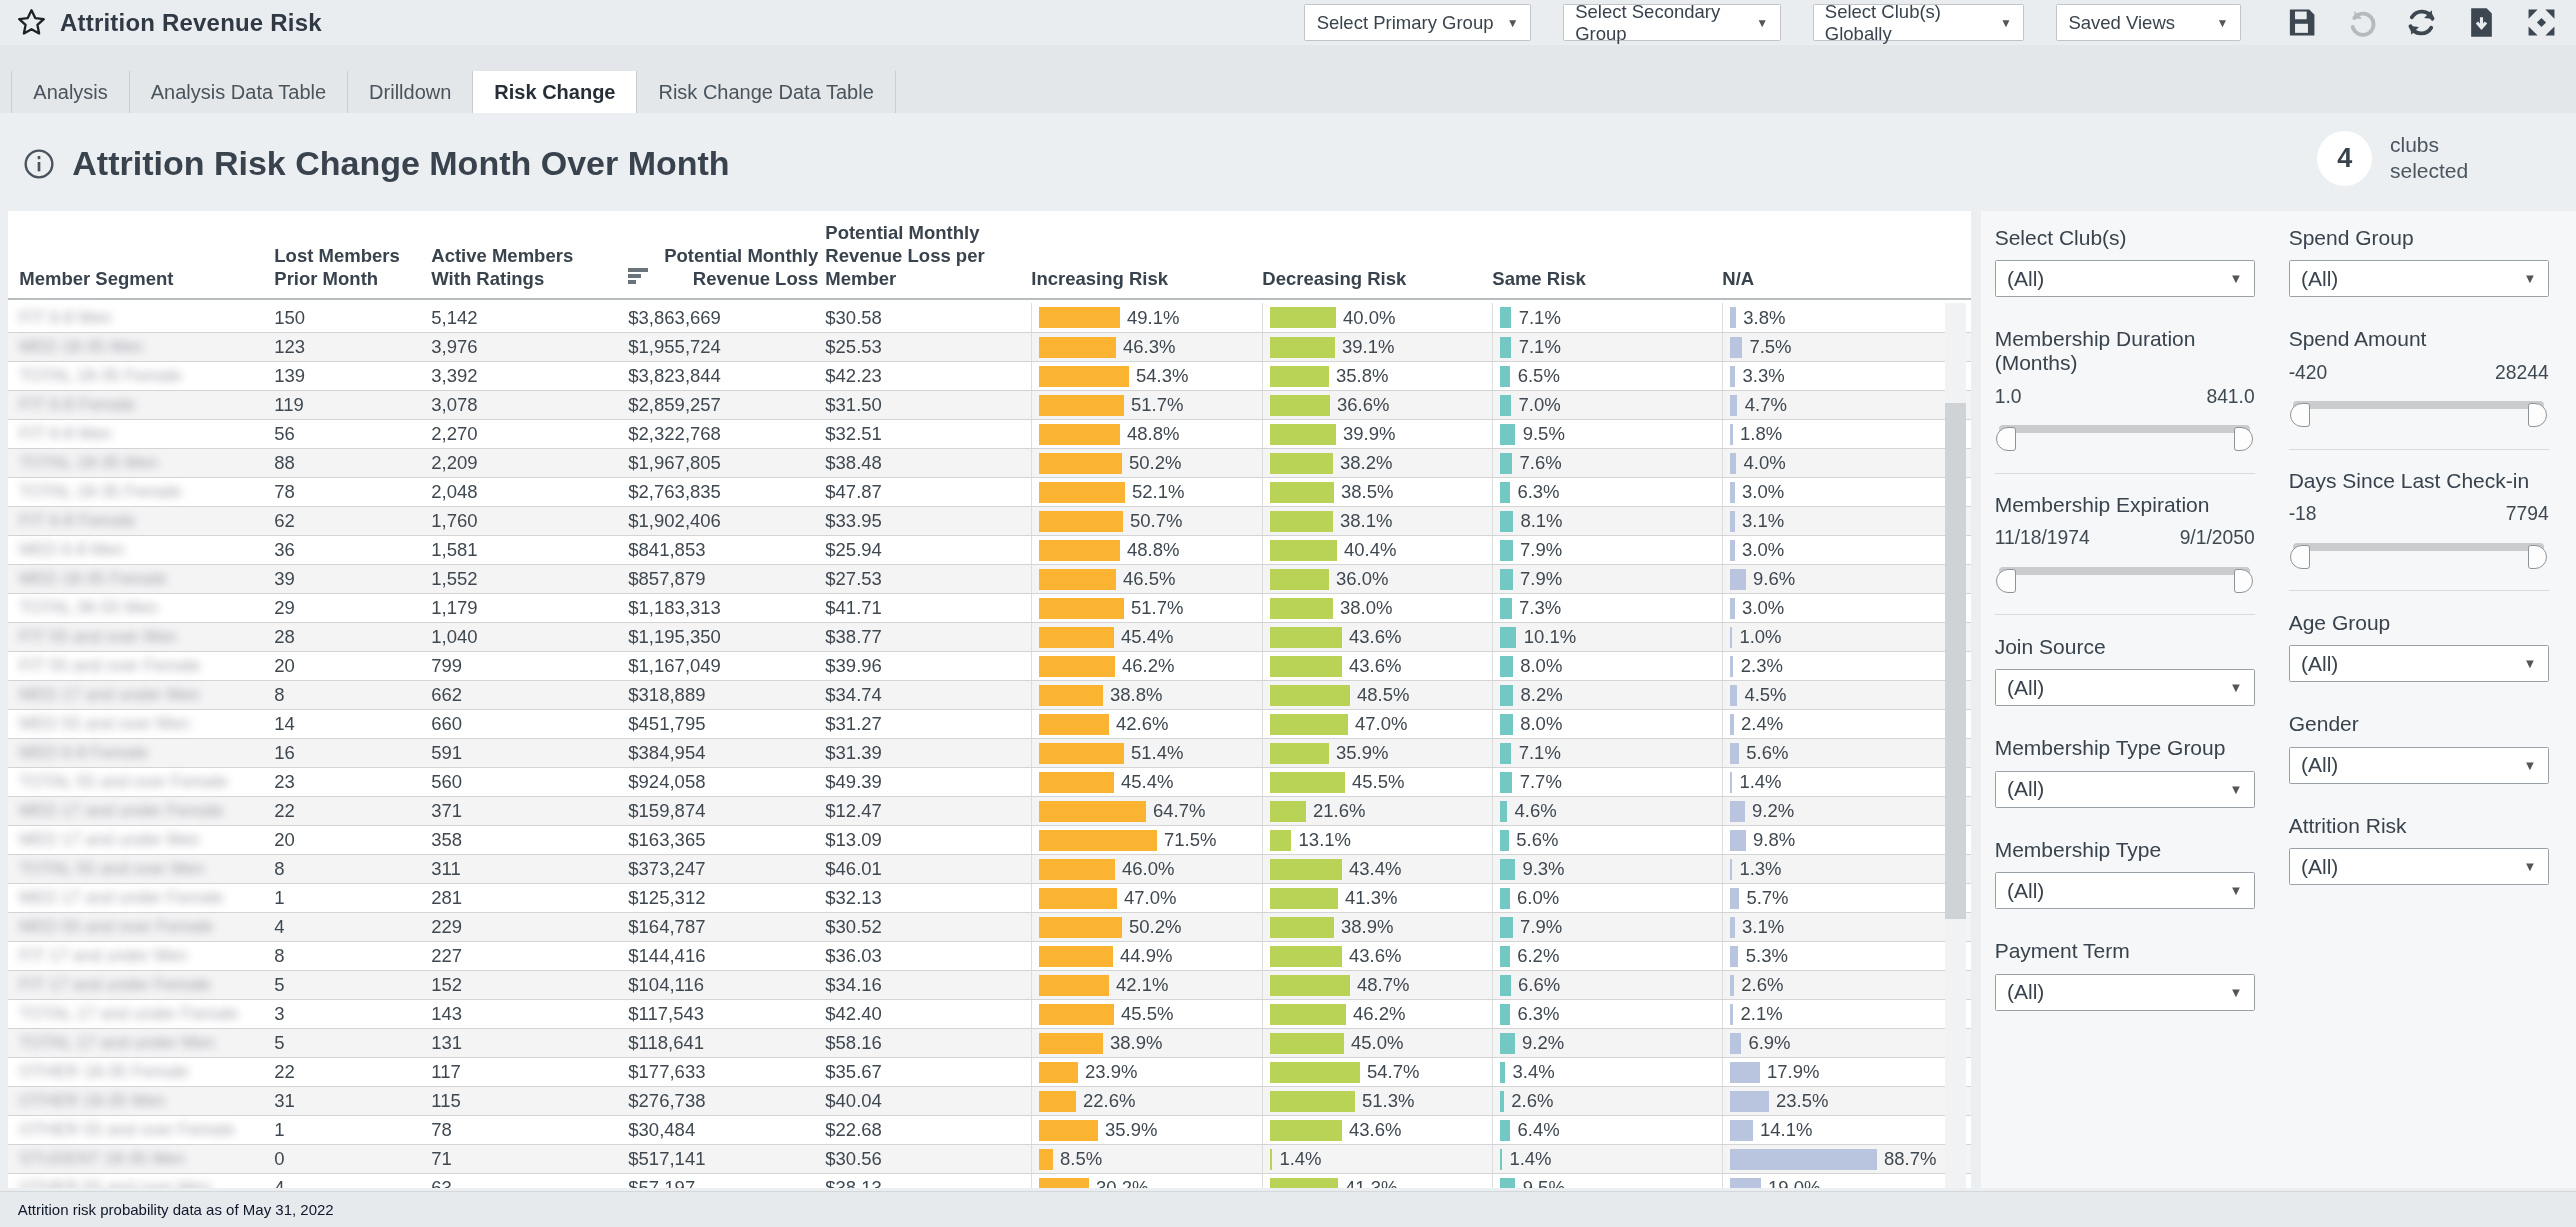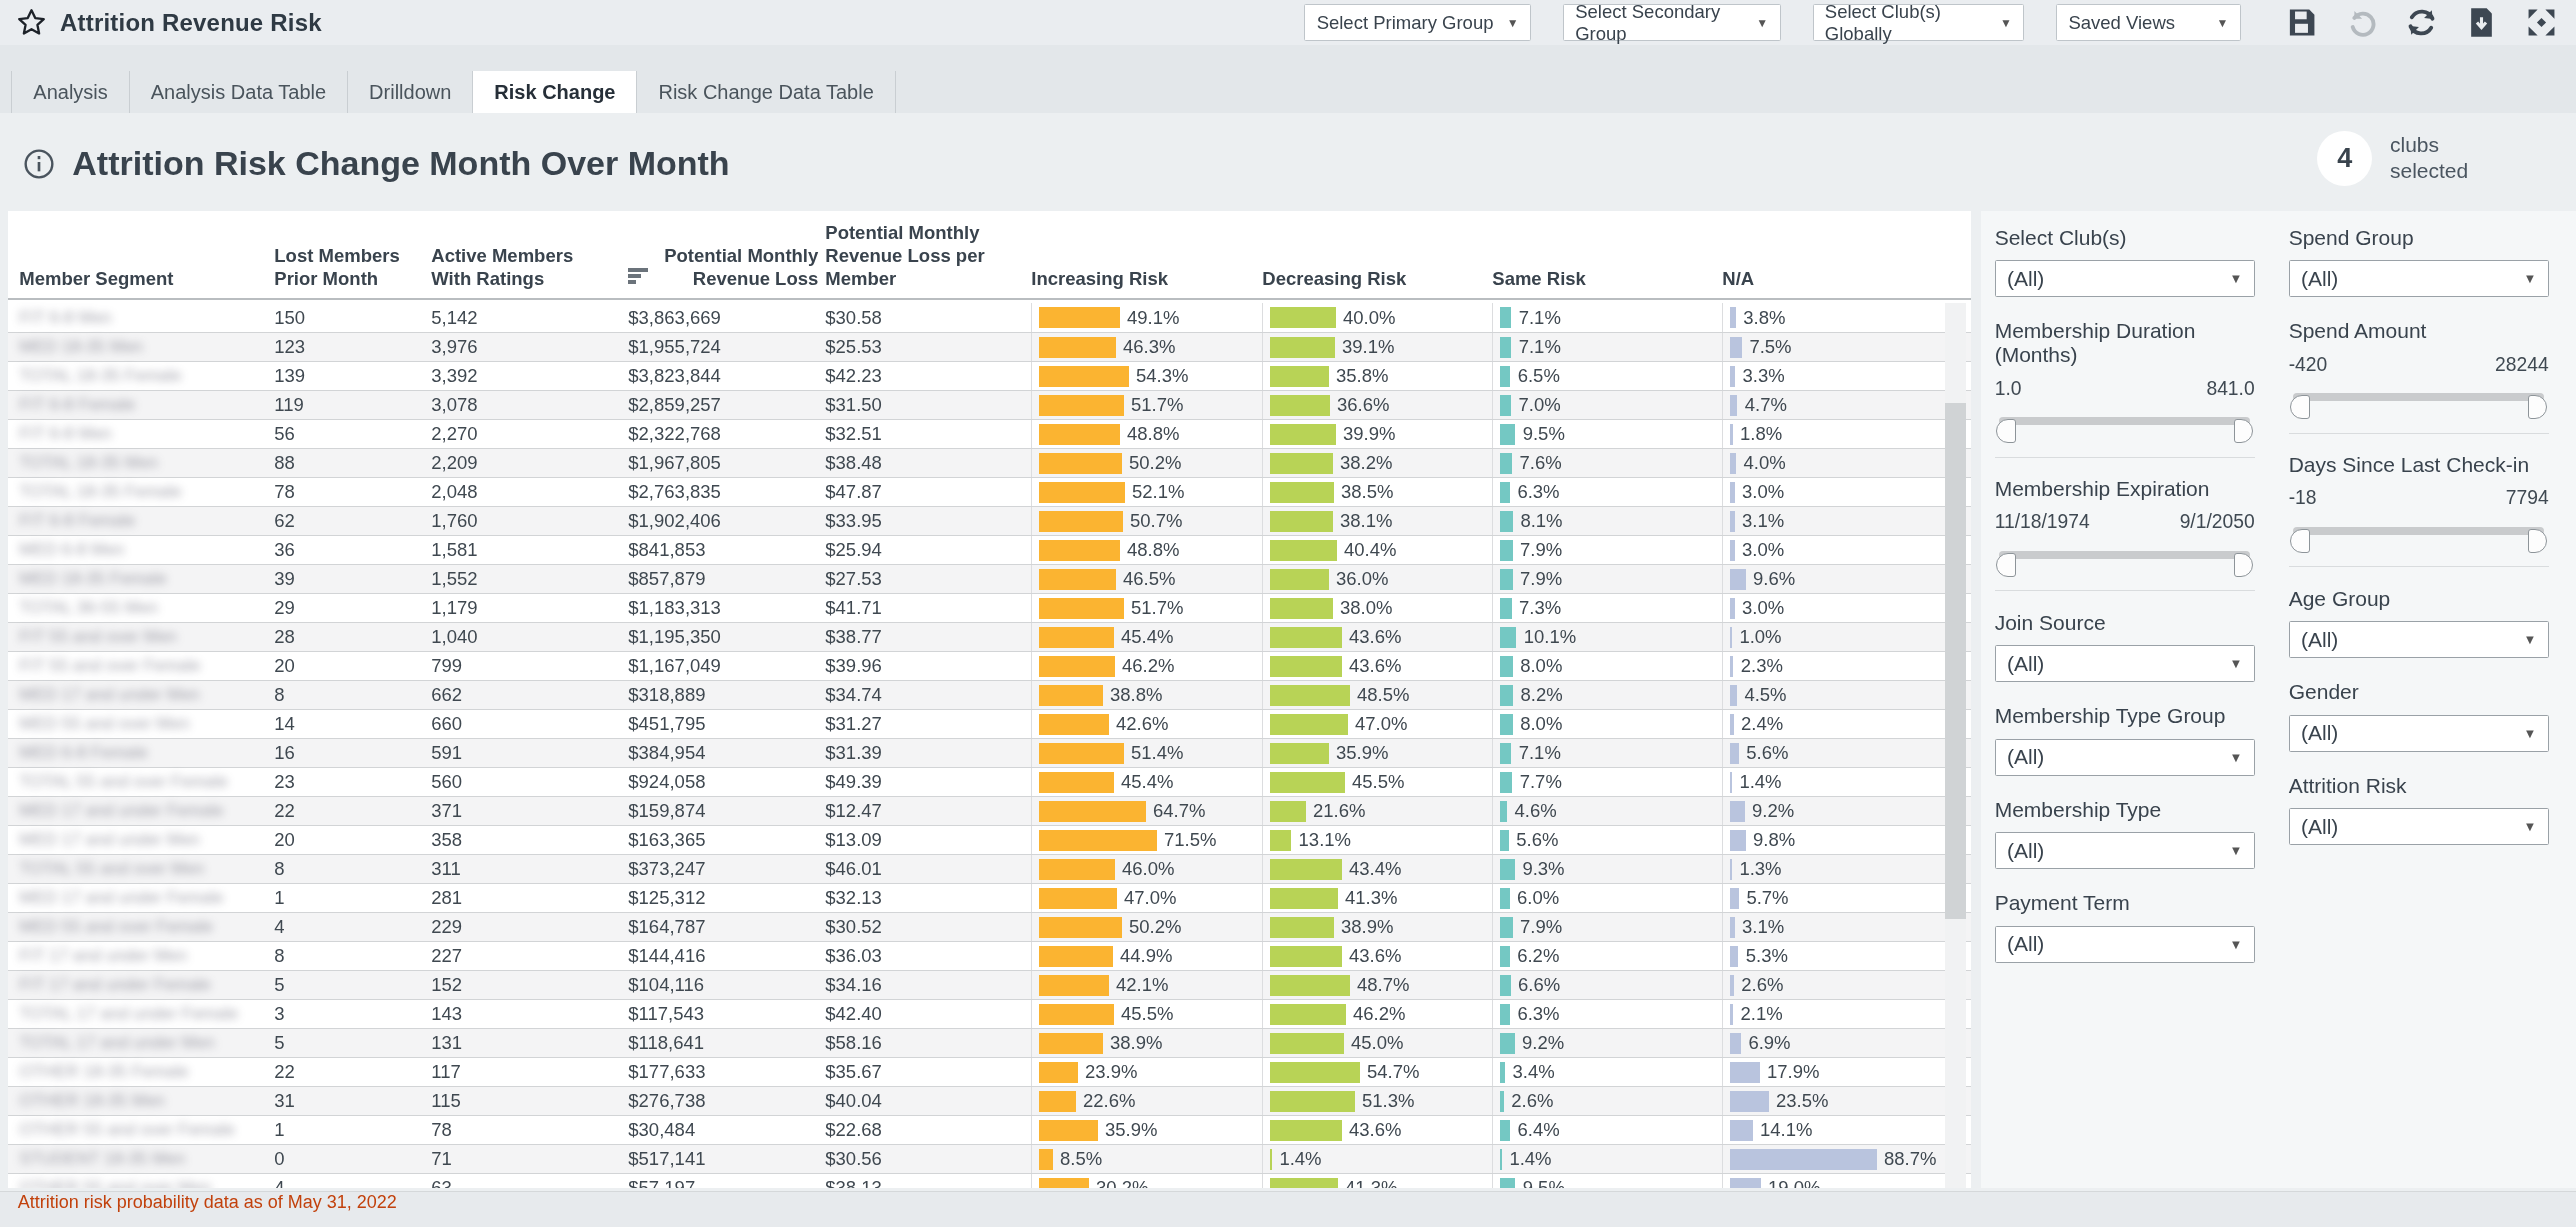--- a/index.html
+++ b/index.html
@@ -66,37 +66,37 @@
   .plabel{font-size:18.5px;color:#3f4850;margin-left:7.3px;white-space:nowrap;}
   
   .vscroll{position:absolute;right:4.8px;top:92px;width:21px;height:885px;background:#f1f2f3;}
   .vthumb{position:absolute;left:0;top:100px;width:21px;height:516px;background:#d0d3d5;cursor:pointer;}
   
   .fpanel{position:absolute;left:1981px;top:211px;width:595px;height:977px;background:#f5f7f8;
     box-sizing:border-box;padding:14.5px 16px 0 13.7px;}
   .fhead{font-size:21px;font-weight:700;color:#39434d;margin-bottom:21px;}
   .fcols{display:flex;gap:34px;}
   .fcol{width:260px;flex:0 0 auto;}
-  .fgroup{margin-bottom:22px;}
+  .fgroup{margin-bottom:30px;}
   .flabel{font-size:21px;color:#39434d;margin-bottom:10.5px;}
   .fselect{height:35px;border:1.6px solid #9aa1a7;background:#fff;border-radius:1.6px;
     display:flex;align-items:center;justify-content:space-between;padding:0 11.3px;
     font-size:21px;color:#39434d;cursor:pointer;}
   .fselect .caret{font-size:13px;color:#555;}
   .rvals{display:flex;justify-content:space-between;font-size:19.3px;color:#3f4952;margin-bottom:1.6px;}
   .slider{position:relative;height:27px;margin-top:8px;}
   .strack{position:absolute;left:4.8px;right:4.8px;top:9.7px;height:8px;background:#c9cbcd;border-radius:4px;cursor:pointer;}
   .shandle{position:absolute;top:1.6px;width:19.3px;height:24px;background:#fdfdfd;border:1.6px solid #8d9499;box-sizing:border-box;cursor:pointer;}
   .shandle.left{left:-3.2px;border-radius:13px 3.2px 3.2px 13px;}
   .shandle.right{right:-3.2px;border-radius:3.2px 13px 13px 3.2px;}
   .fdivider{border-bottom:1.6px solid #d9dcde;margin:19.3px 0 19.3px 0;}
   
   .statusbar{position:absolute;left:0;top:1191px;width:2576px;height:36px;background:#e7eaed;
-    border-top:0.8px solid #d5d8da;display:flex;align-items:flex-start;padding-left:17.7px;box-sizing:border-box;
-    font-size:18px;color:#c2410c;}
+    border-top:0.8px solid #d5d8da;display:flex;align-items:center;padding-left:17.7px;box-sizing:border-box;
+    font-size:15px;color:#0f172a;}
 </style>
 </head>
 <body>
 
 <div class="topbar">
   <div class="topbar-left">
     <span class="star">
       <svg viewBox="0 0 24 24" fill="none" stroke="currentColor" stroke-width="1.8" stroke-linejoin="round">
         <polygon points="12,2.5 14.9,8.6 21.5,9.4 16.6,13.9 17.9,20.5 12,17.2 6.1,20.5 7.4,13.9 2.5,9.4 9.1,8.6"></polygon>
       </svg>

